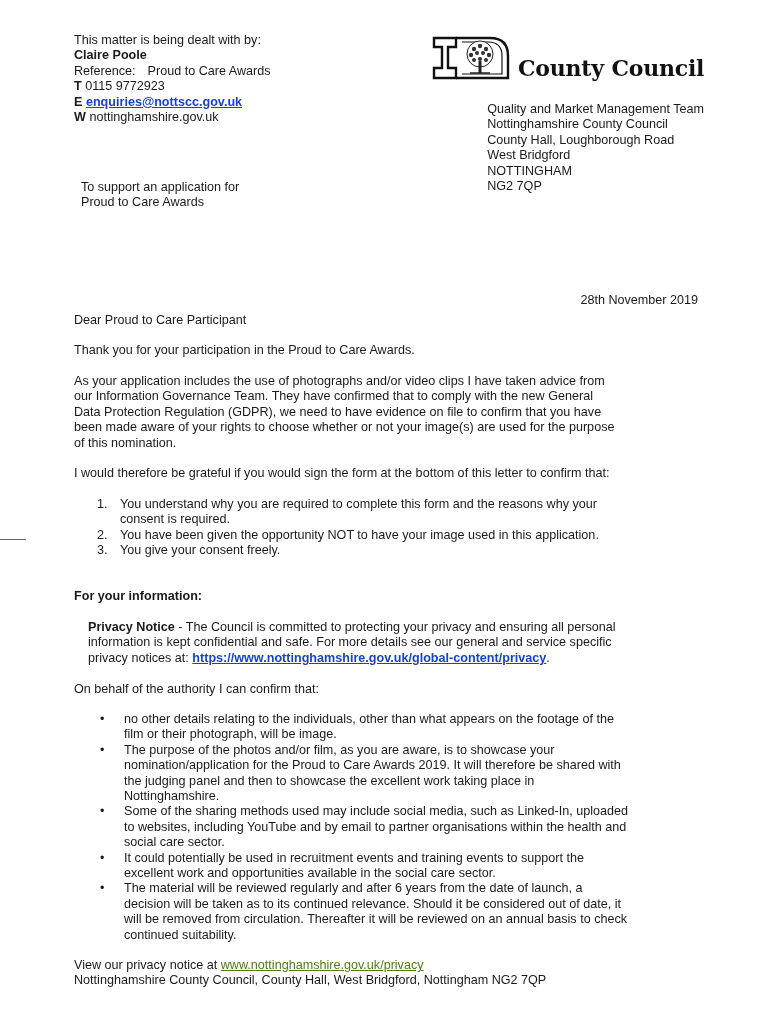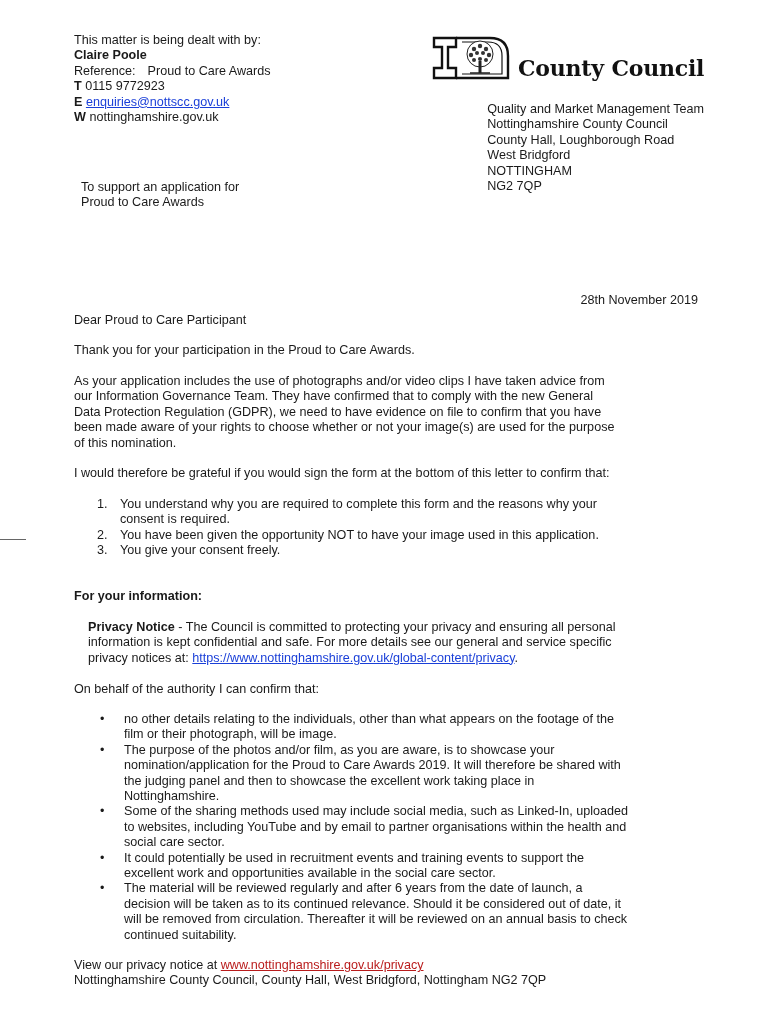--- a/index.html
+++ b/index.html
@@ -1,22 +1,22 @@
 <!DOCTYPE html>
 <html><head>
 <meta charset="utf-8">
 <style>
   html, body { margin:0; padding:0; background:#ffffff; }
   body { width:770px; height:1024px; position:relative; overflow:hidden;
          font-family:"Liberation Sans", sans-serif; color:#1a1a1a; font-size:12.6px; }
   .abs { position:absolute; }
   .line { line-height:15.4px; white-space:nowrap; }
   .b { font-weight:bold; }
-  a.link { color:#1a3fd8; text-decoration:underline; }
-  a.link-dark { color:#b91c1c; text-decoration:underline; }
+  a.link { color:#1a3fd8; text-decoration:underline;font-weight:bold; }
+  a.link-dark { color:#4d7c0f; text-decoration:underline; }
   .right { text-align:left; }
   .para { line-height:15.4px; }
   .margin-dash { position:absolute; left:0; top:539px; width:26px; height:1px; background:#666; }
   .logo-text { font-family:"DejaVu Serif", serif; font-weight:bold; font-size:22px; line-height:23px; color:#111; letter-spacing:-0.2px; }
   .marker { position:absolute; }
 </style>
 </head>
 <body>
 
 <div class="abs" style="left:74px; top:33px;">

